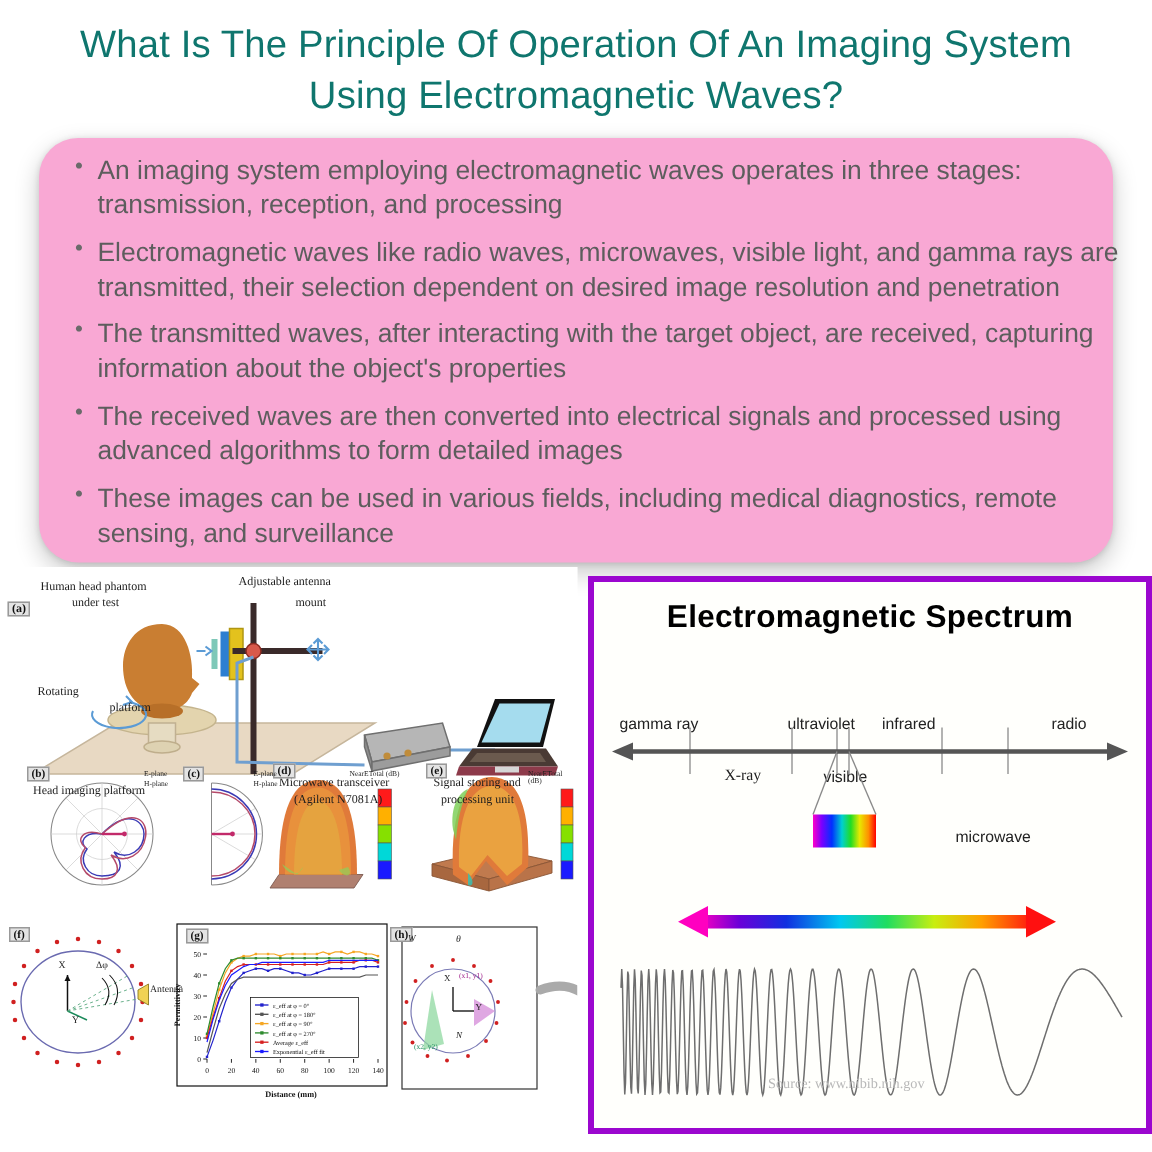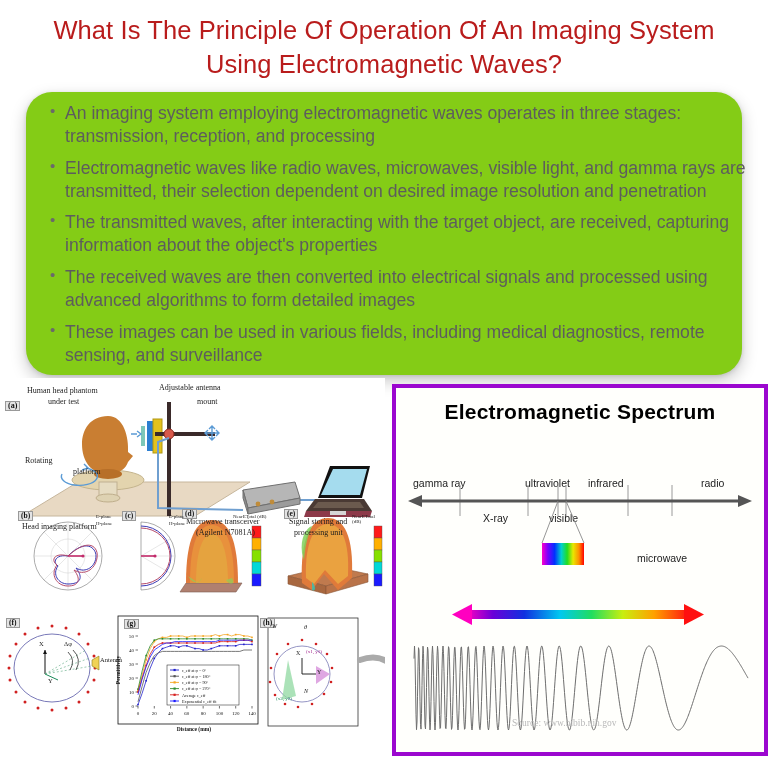--- a/index.html
+++ b/index.html
@@ -12,29 +12,29 @@
   }
   .page{position:relative;width:768px;height:768px;}
 
   
   .title-wrap{
     position:absolute;top:14px;left:0;width:768px;
     text-align:center;
   }
   .title{
     font-size:25.5px;line-height:1.32;
-    font-weight:400;color:#b91c1c;
+    font-weight:400;color:#0f766e;
     letter-spacing:.1px;
     padding:0 18px;
   }
 
   
   .card{
     position:absolute;left:26px;top:92px;width:716px;height:283px;
-    background:#84cc16;
+    background:#f9a8d4;
     border-radius:26px;
     box-shadow:0 6px 16px rgba(0,0,0,.22), 0 1px 4px rgba(0,0,0,.12);
     overflow:visible;
   }
   .bullets{
     position:absolute;left:22px;top:10px;width:700px;
     list-style:none;margin:0;padding:0;
   }
   .bullets li{
     position:relative;
@@ -451,21 +451,21 @@
 
   <div class="fig-right">
 
     <div class="em-title">Electromagnetic Spectrum</div>
 
     <div class="em-label" style="left:17px;top:89px;">gamma ray</div>
     <div class="em-label" style="left:129px;top:89px;">ultraviolet</div>
     <div class="em-label" style="left:192px;top:89px;">infrared</div>
     <div class="em-label" style="left:305px;top:89px;">radio</div>
 
-    <div class="em-label" style="left:87px;top:124px;">X-ray</div>
+    <div class="em-label" style="left:87px;top:124px;font-family:Liberation Serif, serif;">X-ray</div>
     <div class="em-label" style="left:153px;top:124px;">visible</div>
     <div class="em-label" style="left:241px;top:124px;margin-top:40px;">microwave</div>
 
     <svg width="368" height="364" viewBox="0 0 368 364" style="position:absolute;left:0;top:0;">
 
       <g stroke="#9a9a9a" stroke-width="1">
         <line x1="64" y1="97" x2="64" y2="128"></line>
         <line x1="132" y1="97" x2="132" y2="128"></line>
         <line x1="162" y1="97" x2="162" y2="128"></line>
         <line x1="170" y1="97" x2="170" y2="128"></line>

